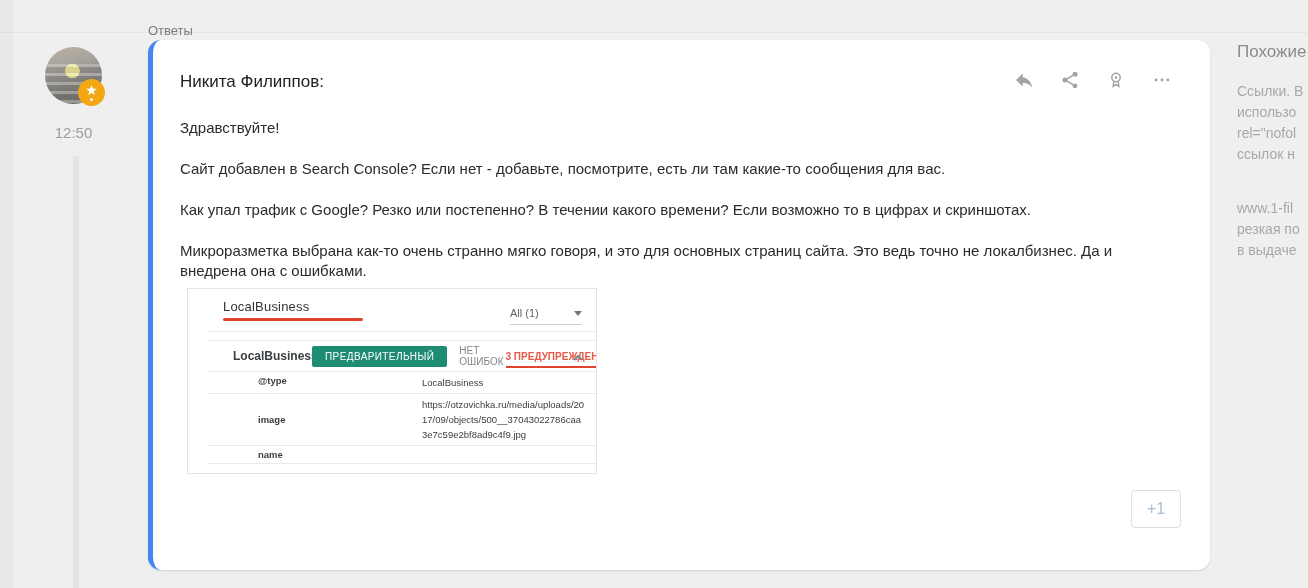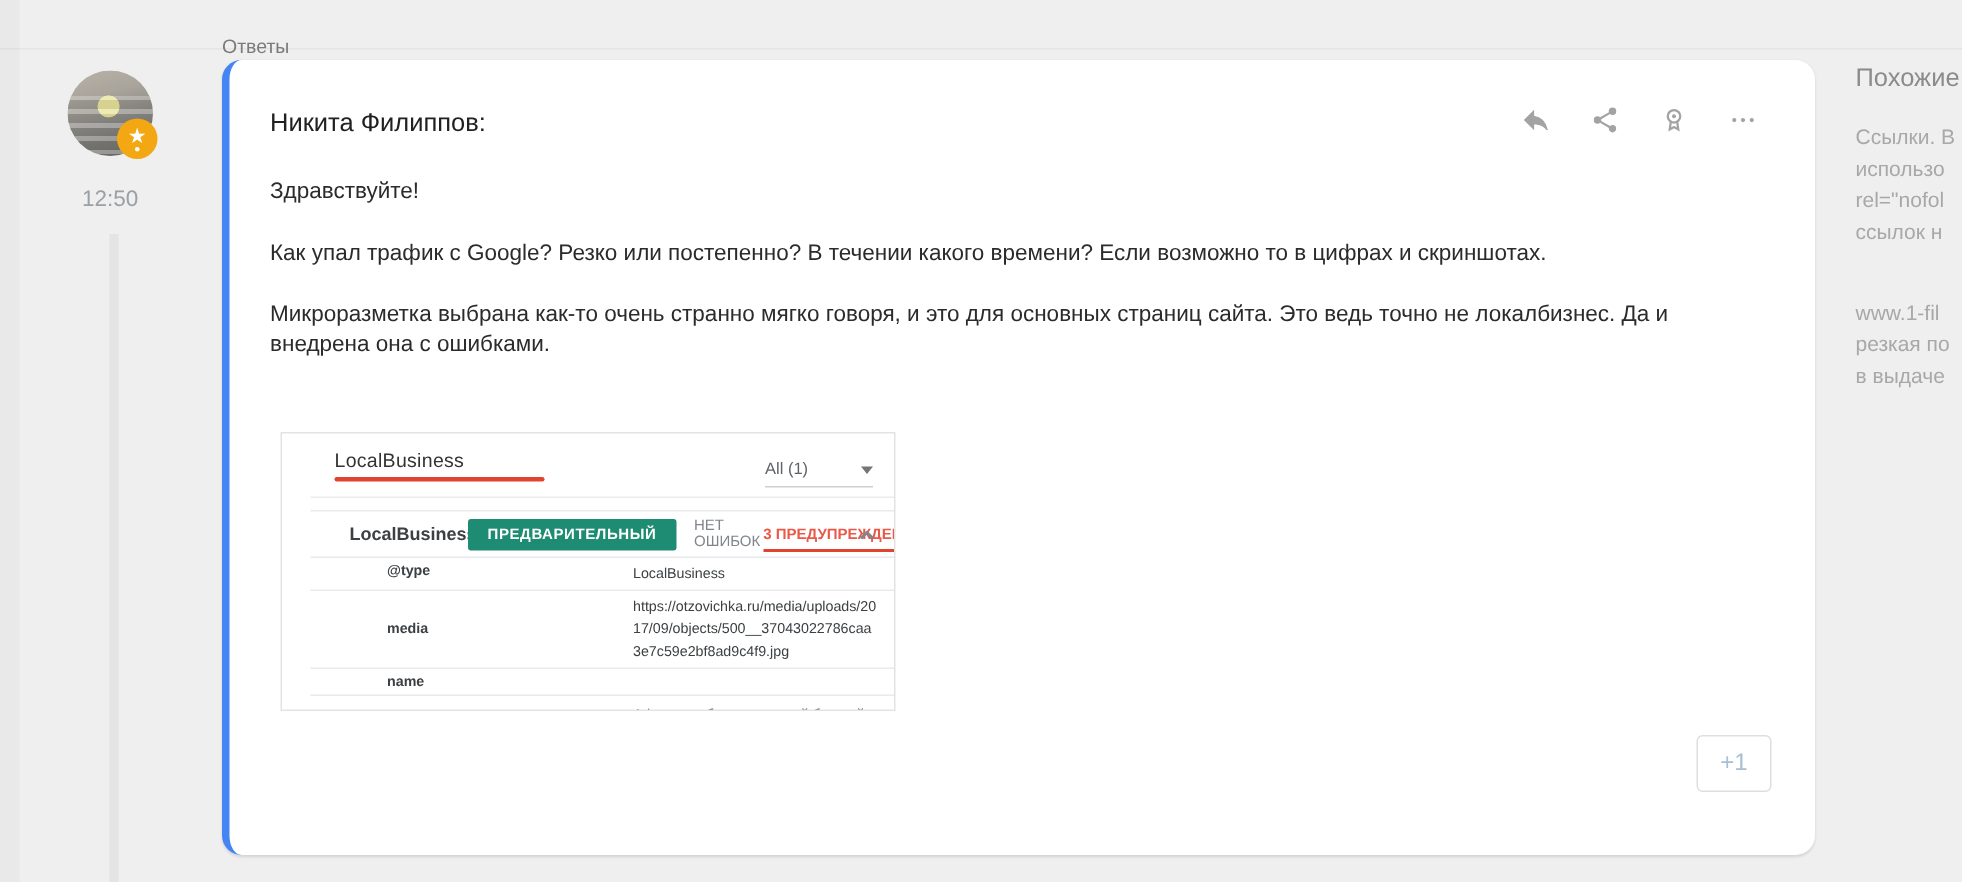--- a/index.html
+++ b/index.html
@@ -86,21 +86,21 @@
     font-size: 11px; color: #5f6368; cursor: pointer; margin-top: 12px;
   }
   .caret-down { width: 0; height: 0; border-left: 4px solid transparent; border-right: 4px solid transparent; border-top: 5px solid #757575; }
   .sdtt-result { margin-top: 8px; border-top: 1px solid #e8eaed; }
   .sdtt-result-row {
     height: 31px; display: flex; align-items: center; position: relative;
     border-bottom: 1px solid #e8eaed;
   }
   .sdtt-type { margin-left: 26px; font-size: 12px; font-weight: bold; color: #3c4043; width: 79px; }
   .sdtt-status {
-    background: #1e8c72; color: #fff; font-size: 10px; font-weight: bold;
+    background: #1e8c72; color: #fff; font-size: 10px; font-weight: normal;
     padding: 5px 13px; letter-spacing: 0.4px; border: none; cursor: pointer; border-radius: 2px;
     white-space: nowrap;
   }
   .sdtt-errors {
     margin-left: 12px; width: 52px; font-size: 10px; line-height: 11px;
     color: #80868b; text-transform: uppercase;
   }
   .sdtt-warnings {
     margin-left: 2px; font-size: 10px; font-weight: bold; color: #e8594a;
     border-bottom: 2px solid #e0442e; padding-bottom: 4px; margin-top: 6px;
@@ -179,20 +179,21 @@
       <svg viewBox="0 0 24 24" style="stroke:none">
         <circle cx="5" cy="12" r="1.7"></circle>
           <circle cx="12" cy="12" r="1.7"></circle>
           <circle cx="19" cy="12" r="1.7"></circle>
       </svg>
     </div>
   </div>
 
   <div class="msg">
     <p>Здравствуйте!</p>
+    <p>Сайт добавлен в Search Console? Если нет - добавьте, посмотрите, есть ли там какие-то сообщения для вас.</p>
     <p>Как упал трафик с Google? Резко или постепенно? В течении какого времени? Если возможно то в цифрах и скриншотах.</p>
     <p>Микроразметка выбрана как-то очень странно мягко говоря, и это для основных страниц сайта. Это ведь точно не локалбизнес. Да и внедрена она с ошибками.</p>
   </div>
 
   <div class="sdtt">
     <div class="sdtt-header">
       <div class="sdtt-title">LocalBusiness</div>
       <div class="sdtt-title-underline"></div>
       <div class="sdtt-filter">
         <span>All (1)</span>
@@ -210,21 +211,21 @@
               <polyline points="2,8 6,4 10,8"></polyline>
             </svg>
         </div>
       </div>
       <div class="sdtt-table">
         <div class="sdtt-row">
           <div class="sdtt-key">@type</div>
           <div class="sdtt-val">LocalBusiness</div>
         </div>
         <div class="sdtt-row">
-          <div class="sdtt-key" style="align-self:center">media</div>
+          <div class="sdtt-key" style="align-self:center">image</div>
           <div class="sdtt-val">https://otzovichka.ru/media/uploads/2017/09/objects/500__37043022786caa3e7c59e2bf8ad9c4f9.jpg</div>
         </div>
         <div class="sdtt-row">
           <div class="sdtt-key">name</div>
         </div>
         <div class="sdtt-row desc">
           <div class="sdtt-key"></div>
           <div class="sdtt-val">Аферист, обкрадывающий богачей благодаря мастерству переодевания, однажды украл не у</div>
         </div>
       </div>

